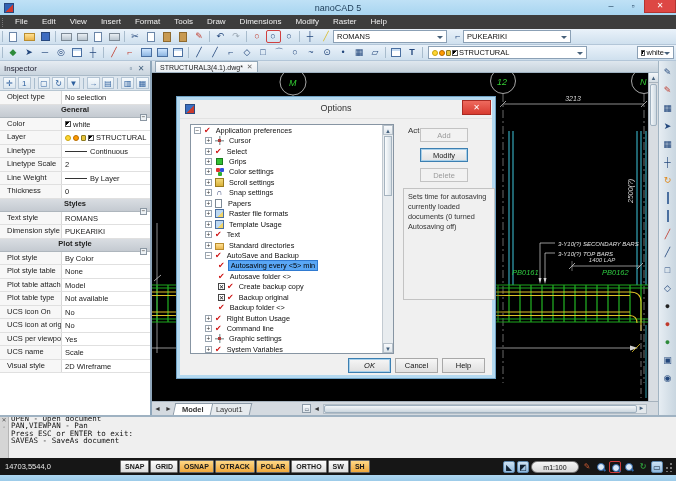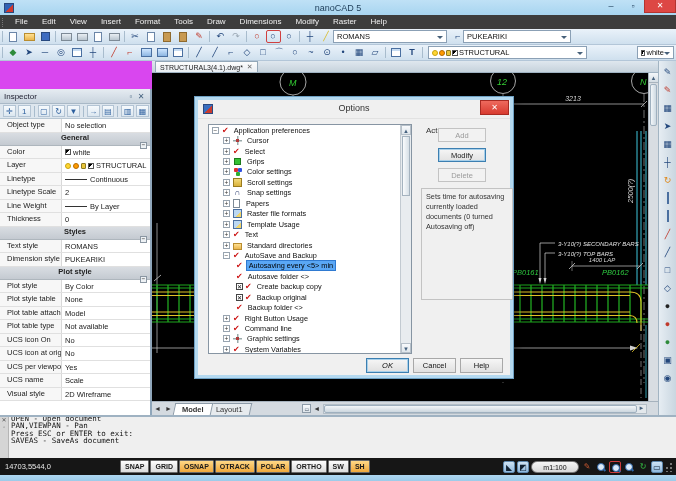--- a/index.html
+++ b/index.html
@@ -1,17 +1,17 @@
 <!DOCTYPE html>
 <html><head>
 <meta charset="utf-8">
 <style>
   html,body{margin:0;padding:0;background:#888;}
   *{box-sizing:border-box;}
-  #app{position:relative;width:676px;height:481px;background:#d946ef;overflow:hidden;
+  #app{position:relative;width:676px;height:481px;background:#7dd3fc;overflow:hidden;
        font-family:"Liberation Sans","DejaVu Sans",sans-serif;-webkit-font-smoothing:none;}
   
   .titlebar{position:absolute;left:0;top:0;width:676px;height:15px;background:linear-gradient(#bfe1f6,#a8d5f0);display:flex;align-items:center;}
   .appicon{width:10px;height:10px;margin-left:4px;background:linear-gradient(135deg,#2f62b5 55%,#d03a2f 55%);border:1px solid #28497f;}
   .wtitle{position:absolute;left:0;right:0;text-align:center;font-size:9px;color:#1d3c57;}
   .winbtns{position:absolute;right:0;top:0;height:15px;display:flex;align-items:flex-start;}
   .wb{width:22px;height:13px;text-align:center;font-size:9px;line-height:12px;color:#2a4a66;}
   .wb.close{width:32px;background:#dd4744;color:#fff;border:1px solid #b23430;border-top:none;font-size:8px;}
   
   .menubar{position:absolute;left:0;top:15px;width:676px;height:14px;background:#3d3d3d;display:flex;align-items:center;}
@@ -32,21 +32,21 @@
   .sh-pic{width:11px;height:9px;background:linear-gradient(#cfe6ff,#8db6e2);border:1px solid #4a6fa0;}
   .sh-tbl{width:10px;height:9px;background:#fff;border:1px solid #4a6fa0;box-shadow:inset 0 2px #c7dcf2;}
   .combo{position:absolute;height:13px;background:#fff;border:1px solid #8ba0b5;font-size:7.5px;display:flex;align-items:center;padding:0 3px;color:#111;}
   .combo::after{content:"";margin-left:auto;border:3px solid transparent;border-top-color:#47617a;transform:translateY(2px);}
   .st{display:inline-block;margin-right:1px;}
   .st-bulb{width:6px;height:6px;border-radius:50%;background:#ffd633;border:1px solid #c9a40f;}
   .st-orange{width:6px;height:6px;border-radius:50%;background:#ff9a00;border:1px solid #b56c00;}
   .st-lock{width:5px;height:6px;background:#e8c53a;border:1px solid #8d7a20;border-radius:1px;}
   .st-swatch{width:6px;height:6px;background:linear-gradient(135deg,#000 50%,#fff 50%);border:1px solid #555;}
   
-  .inspector{position:absolute;left:0;top:61px;width:152px;height:354px;background:#eef1f4;border-right:2px solid #8fa6ba;margin-top:28px;}
+  .inspector{position:absolute;left:0;top:61px;width:152px;height:354px;background:#eef1f4;border-right:2px solid #8fa6ba;}
   .insp-head{height:15px;background:linear-gradient(#e6ecf2,#c9d4de);border-bottom:1px solid #a9b9c7;display:flex;align-items:center;font-size:8px;color:#223;padding:0 4px;}
   .insp-head .hb{margin-left:auto;color:#44617e;font-size:8px;width:10px;text-align:center;}
   .insp-head .hb+ .hb{margin-left:0;}
   .insp-icons{height:15px;background:#dde6ee;border-bottom:1px solid #b7c6d2;display:flex;align-items:center;padding-left:2px;}
   .iico{width:13px;height:12px;margin:0 1px;font-size:8px;line-height:12px;text-align:center;color:#2c5f9e;background:linear-gradient(#f6fafd,#dce7f0);border:1px solid #b3c4d4;}
   .pgrid{position:absolute;top:30px;left:0;right:0;bottom:0;background:#fff;}
   .prow{display:flex;height:13.5px;border-bottom:1px solid #e0e0e0;font-size:7.5px;color:#222;}
   .prow .pl{width:62px;padding:1px 2px 0 7px;border-right:1px solid #d8d8d8;background:#f7f7f7;white-space:nowrap;overflow:hidden;}
   .prow .pv{flex:1;padding:1px 2px 0 3px;display:flex;align-items:center;gap:1px;white-space:nowrap;overflow:hidden;}
   .psec{display:flex;align-items:center;height:13px;background:linear-gradient(#d9dde2,#c4cad1);border-bottom:1px solid #aeb6bd;font-size:7.5px;font-weight:bold;color:#222;padding:0 3px;flex-direction:column;}
@@ -69,21 +69,21 @@
   .mtab.active{background:#fff;font-weight:bold;z-index:2;}
   .hsplit{width:9px;height:9px;border:1px solid #8d9ba8;background:linear-gradient(#f8fafc,#dde4ea);margin-left:56px;font-size:5px;line-height:8px;text-align:center;color:#456;}
   .hscroll{flex:1;height:10px;margin:0 1px;background:#e3e8ec;border:1px solid #b3bec7;display:flex;align-items:center;}
   .hscroll .harr{width:9px;font-size:6px;line-height:9px;text-align:center;color:#44617e;}
   .hscroll .hthumb{flex:1;height:8px;background:linear-gradient(#f4f7fa,#ccd6de);border:1px solid #9fb0bf;border-radius:2px;}
   .corner{width:10px;height:13px;}
   
   .righttb{position:absolute;left:658px;top:61px;width:18px;height:354px;background:linear-gradient(90deg,#e6edf3,#c9d6e0);border-left:1px solid #a2b4c2;display:flex;flex-direction:column;align-items:center;padding-top:2px;}
   .rico{width:15px;height:14px;margin:2px 0;font-size:9px;line-height:14px;text-align:center;}
   
-  .dialog{position:absolute;left:195px;top:97px;width:318px;height:281px;background:#f0f0f0;border:3px solid #b4d9f0;outline:1px solid #6fa1c4;box-shadow:3px 4px 9px rgba(0,0,0,.5);z-index:50;}
+  .dialog{position:absolute;left:177px;top:97px;width:318px;height:281px;background:#f0f0f0;border:3px solid #b4d9f0;outline:1px solid #6fa1c4;box-shadow:3px 4px 9px rgba(0,0,0,.5);z-index:50;}
   .dlg-title{position:relative;height:19px;background:#f0f0f0;border-bottom:1px solid #e2e2e2;}
   .dlg-title .ttl{position:absolute;left:0;right:0;top:3px;text-align:center;font-size:9px;color:#333;}
   .dlg-title .dicon{position:absolute;left:5px;top:4px;width:10px;height:10px;background:linear-gradient(135deg,#3a6fc0 55%,#c93b2f 55%);border:1px solid #2a4a80;}
   .dlg-title .dclose{position:absolute;right:1px;top:0;width:29px;height:15px;background:linear-gradient(#ee6a5e,#d83b30);border:1px solid #a82a22;color:#fff;font-size:8px;line-height:14px;text-align:center;}
   .tree{position:absolute;left:10px;top:24px;width:204px;height:230px;background:#fff;border:1px solid #8795a3;overflow:hidden;}
   .tree-items{position:absolute;left:1px;top:0;width:188px;}
   .ti{display:flex;align-items:center;height:10.45px;font-size:7.3px;color:#111;white-space:nowrap;}
   .ti.l0{padding-left:2px;}.ti.l1{padding-left:13px;}.ti.l2{padding-left:26px;}
   .texp{flex:none;width:7px;height:7px;border:1px solid #98a4b0;background:#fff;font-size:6.5px;line-height:5.5px;text-align:center;color:#333;margin-right:3px;}
   .tchk{flex:none;color:#cc1111;font-size:8px;font-weight:bold;margin-right:3px;line-height:9px;}

